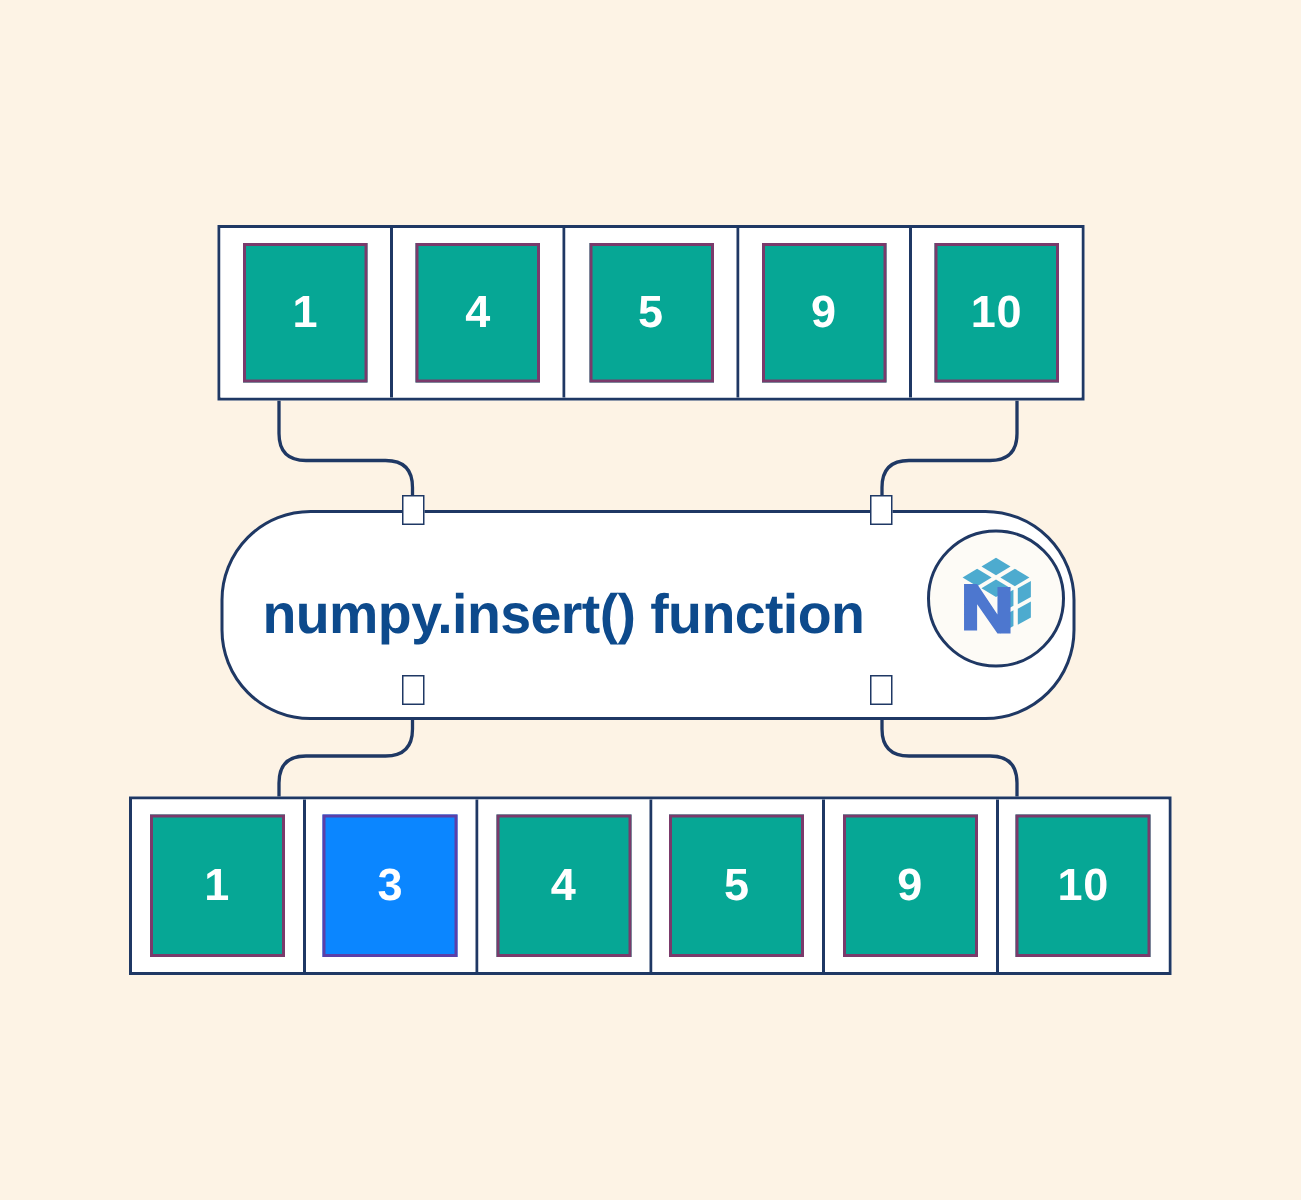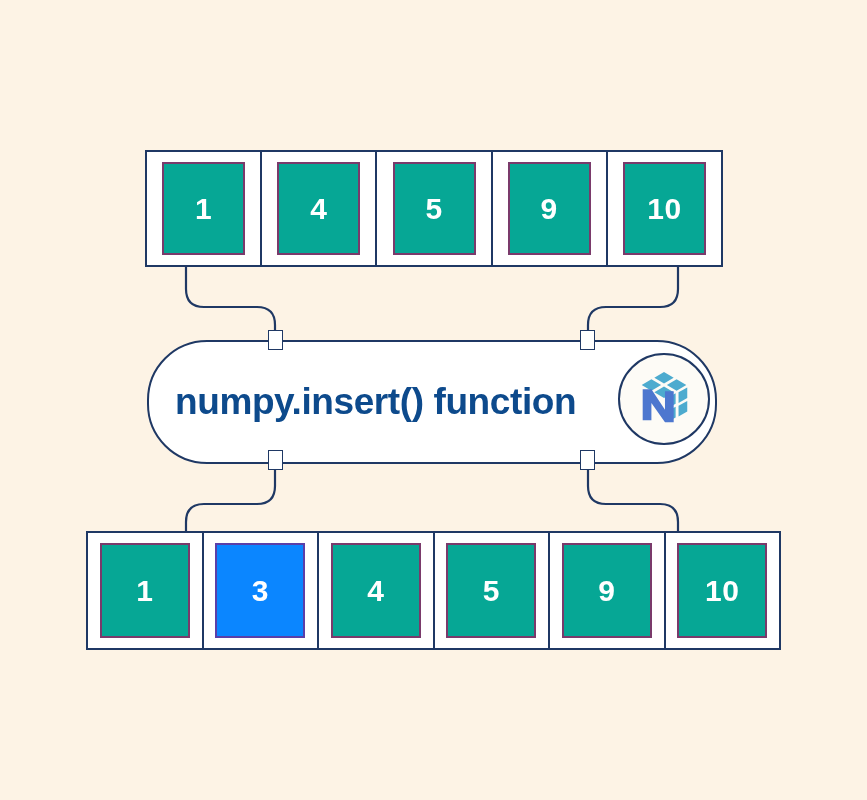--- a/index.html
+++ b/index.html
@@ -85,21 +85,21 @@
     background: #0B86FF;
     border-color: #5B3FA8;
   }
 
   
   #pill {
     position: absolute;
     left: 147px;
     top: 340px;
     width: 570px;
-    height: 124px;
+    height: 140px;
     box-sizing: border-box;
     background: #FFFFFF;
     border: 2px solid #1F3864;
     border-radius: 60px;
     display: flex;
     align-items: center;
     justify-content: flex-start;
     padding-left: 26px;
   }
   #pill-label {

